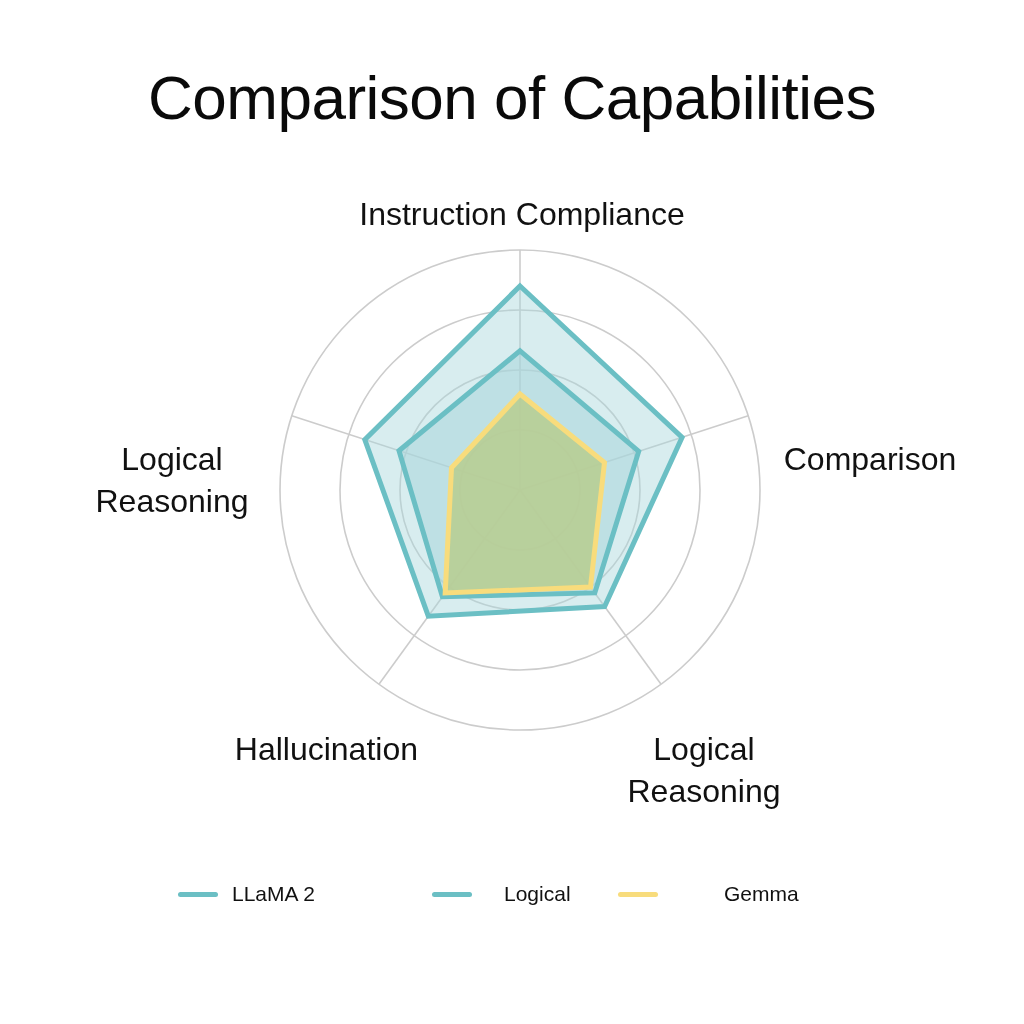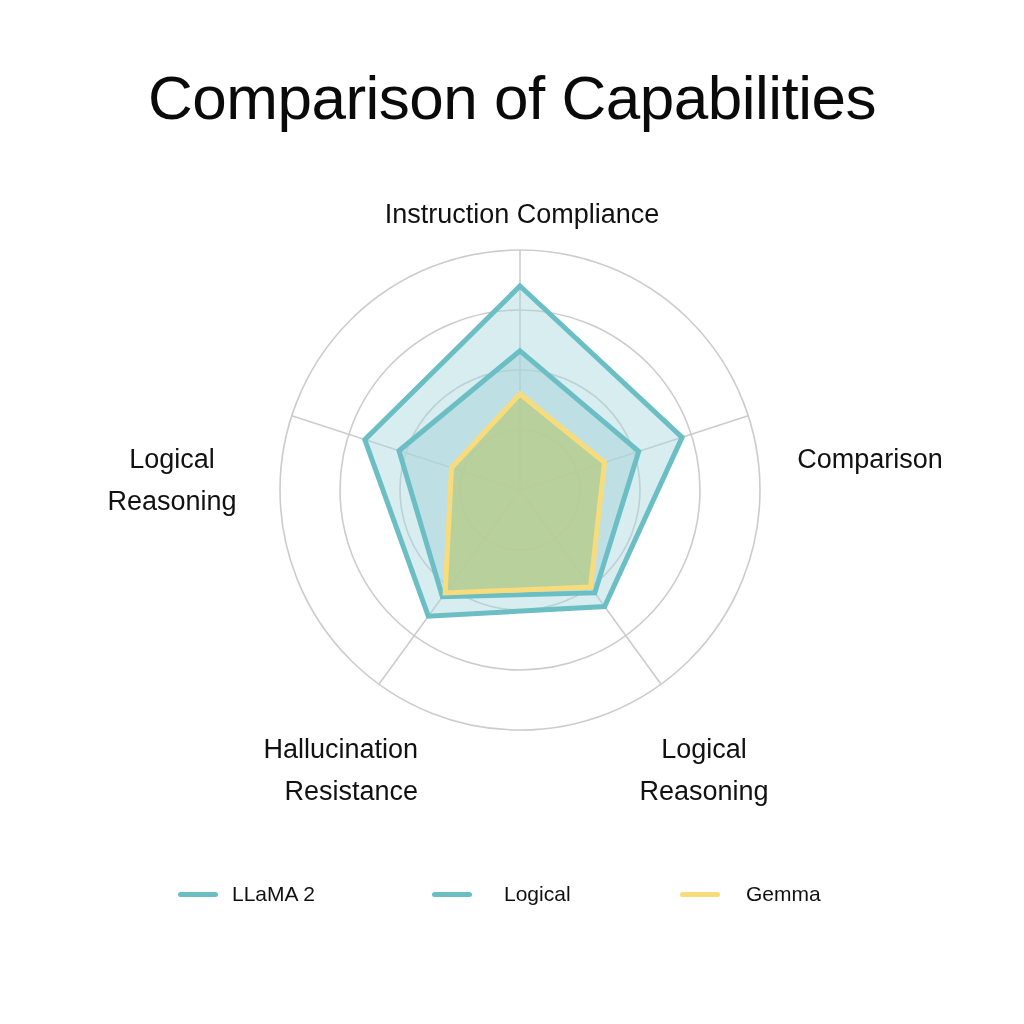--- a/index.html
+++ b/index.html
@@ -1,21 +1,21 @@
 <!DOCTYPE html>
 <html><head>
 <meta charset="utf-8">
 <style>
   html, body { margin: 0; padding: 0; background: #ffffff; }
   body { width: 1024px; height: 1024px; position: relative; overflow: hidden;
          font-family: "Liberation Sans", "DejaVu Sans", sans-serif; color: #111; }
   .title { position: absolute; left: 0; top: 62px; width: 1024px; text-align: center;
            font-size: 62px; font-weight: 400; letter-spacing: -0.5px; color: #0a0a0a; }
   #radar { position: absolute; left: 0; top: 0; }
-  .axis-label { position: absolute; font-size: 27px; line-height: 42px; text-align: center;
+  .axis-label { position: absolute; font-size: 32px; line-height: 42px; text-align: center;
                 color: #111; white-space: nowrap; }
   .legend { position: absolute; left: 0; top: 872px; width: 1024px; height: 44px; }
   .legend-item { position: absolute; top: 0; height: 44px; display: flex; align-items: center; }
   .legend-swatch { width: 40px; height: 5px; border-radius: 3px; margin-right: 14px; }
   .legend-label { font-size: 21px; color: #111; }
 </style>
 </head>
 <body>
 
 <div class="title">Comparison of Capabilities</div>
@@ -44,33 +44,32 @@
 </div>
 <div class="axis-label" style="left:760px; top:438px; width:220px;">
   <div>Comparison</div>
 </div>
 <div class="axis-label" style="left:594px; top:728px; width:220px;">
   <div>Logical</div>
   <div>Reasoning</div>
 </div>
 <div class="axis-label" style="left:178px; top:728px; width:240px;text-align:right;">
   <div>Hallucination</div>
-  <div>Resistance</div>
 </div>
 <div class="axis-label" style="left:57px; top:438px; width:230px;">
   <div>Logical</div>
   <div>Reasoning</div>
 </div>
 
 <div class="legend">
   <div class="legend-item" style="left:178px;">
     <span class="legend-swatch" id="sw0" style="background: rgb(107, 191, 196);"></span>
     <span class="legend-label">LLaMA 2</span>
   </div>
   <div class="legend-item" style="left:432px;">
     <span class="legend-swatch" id="sw1" style="margin-right: 32px; background: rgb(107, 191, 196);"></span>
     <span class="legend-label">Logical</span>
   </div>
-  <div class="legend-item" style="left:680px;">
+  <div class="legend-item" style="left:618px;gap:40px;">
     <span class="legend-swatch" id="sw2" style="margin-right: 26px; background: rgb(248, 220, 124);"></span>
     <span class="legend-label">Gemma</span>
   </div>
 </div>
 
 </body></html>

